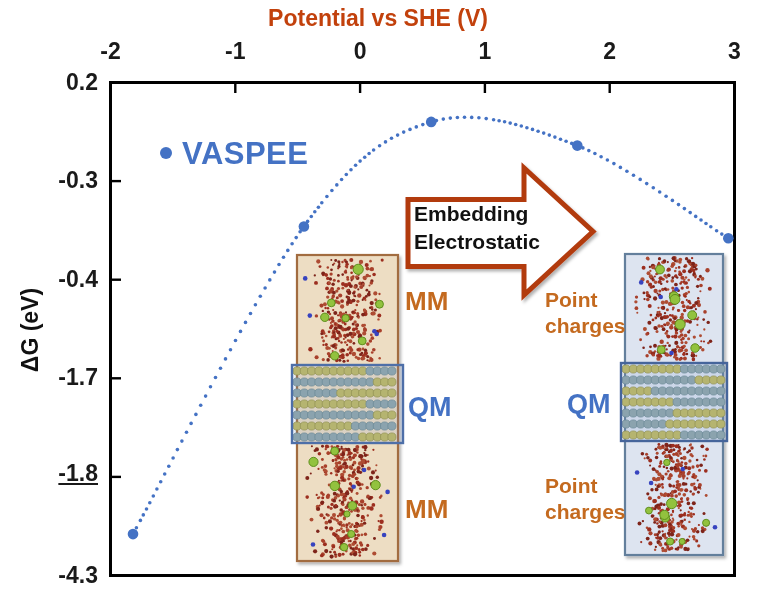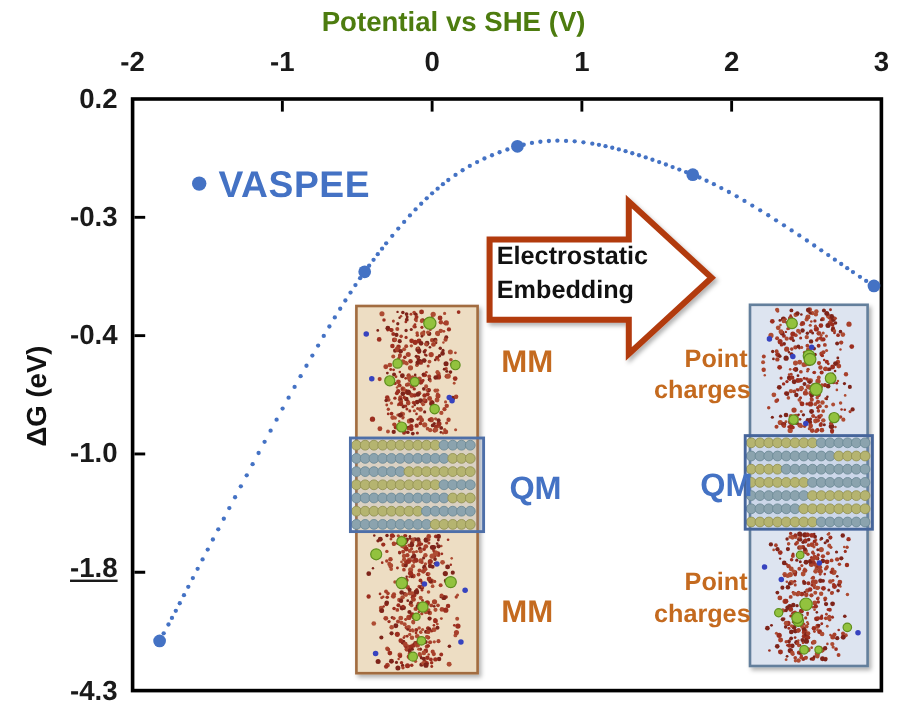--- a/index.html
+++ b/index.html
@@ -3,27 +3,27 @@
 <meta charset="utf-8">
 <style>
   html,body{margin:0;padding:0;background:#fff;}
   #fig{position:relative;width:768px;height:593px;background:#ffffff;overflow:hidden;
        font-family:"Liberation Sans", sans-serif;}
   #chart-svg{position:absolute;left:0;top:0;}
   .tick{position:absolute;font-size:23px;font-weight:600;color:#1a1a1a;white-space:nowrap;}
   .xtick{top:38px;transform:translateX(-50%);}
   .ytick{left:32px;width:66px;text-align:right;}
   #x-title{position:absolute;left:268px;top:5px;width:220px;text-align:center;
-           font-size:23px;font-weight:bold;color:#4d7c0f;white-space:nowrap;}
+           font-size:23px;font-weight:bold;color:#c2410c;white-space:nowrap;}
   #y-title{position:absolute;left:-49px;top:316px;width:160px;height:28px;text-align:center;
            transform:rotate(-90deg);font-size:23px;font-weight:bold;color:#111;white-space:nowrap;}
   #legend-dot{position:absolute;left:160px;top:147px;width:12px;height:12px;border-radius:50%;background:#4472C4;}
   #legend-label{position:absolute;left:182px;top:136px;font-size:31px;font-weight:bold;color:#4472C4;letter-spacing:0.5px;}
   #arrow-label{position:absolute;left:414px;top:200px;font-size:21px;font-weight:bold;line-height:28px;color:#111;}
-  .syslabel{position:absolute;font-weight:bold;color:#C46A1F;text-align:right;}
+  .syslabel{position:absolute;font-weight:bold;color:#C46A1F;text-align:left;}
   #mm-top{left:405px;top:286px;width:56px;font-size:26px;}
   #qm-left{left:408px;top:392px;width:60px;font-size:27px;color:#4472C4;}
   #mm-bottom{left:405px;top:494px;width:56px;font-size:26px;}
   #pc-top{left:545px;top:287px;width:78px;font-size:21px;line-height:26px;}
   #qm-right{left:567px;top:389px;width:60px;font-size:27px;color:#4472C4;}
   #pc-bottom{left:545px;top:473px;width:78px;font-size:21px;line-height:26px;}
 </style>
 </head>
 <body>
 
@@ -1826,36 +1826,36 @@
       <polygon points="408,199.5 524,199.5 524,168 593,231.5 524,295 524,266.5 408,266.5" fill="#ffffff" stroke="#B23A10" stroke-width="5" filter="url(#ds)"></polygon>
     </svg>
 
   <div id="x-title">Potential vs SHE (V)</div>
   <div id="y-title">ΔG (eV)</div>
 
   <span id="legend-dot"></span>
   <span id="legend-label">VASPEE</span>
 
   <div id="arrow-label">
+    <div>Embedding</div>
     <div>Electrostatic</div>
-    <div>Embedding</div>
   </div>
 
   <div id="mm-top" class="syslabel">MM</div>
   <div id="qm-left" class="syslabel">QM</div>
   <div id="mm-bottom" class="syslabel">MM</div>
 
   <div id="pc-top" class="syslabel">Point charges</div>
   <div id="qm-right" class="syslabel">QM</div>
   <div id="pc-bottom" class="syslabel">Point charges</div>
 <span class="tick xtick" style="left: 110.5px;">-2</span>
     <span class="tick xtick" style="left: 235.3px;">-1</span>
     <span class="tick xtick" style="left: 360.1px;">0</span>
     <span class="tick xtick" style="left: 484.9px;">1</span>
     <span class="tick xtick" style="left: 609.7px;">2</span>
     <span class="tick xtick" style="left: 734.5px;">3</span>
     <span class="tick ytick" style="top: 68.5px;">0.2</span>
     <span class="tick ytick" style="top: 167.1px;">-0.3</span>
     <span class="tick ytick" style="top: 265.7px;">-0.4</span>
-    <span class="tick ytick" style="top: 364.3px;">-1.0</span>
+    <span class="tick ytick" style="top: 364.3px;">-1.7</span>
     <span class="tick ytick" style="top: 460px; text-decoration: underline;">-1.8</span>
     <span class="tick ytick" style="top: 561.5px;">-4.3</span>
   </div>
 
 </body></html>

